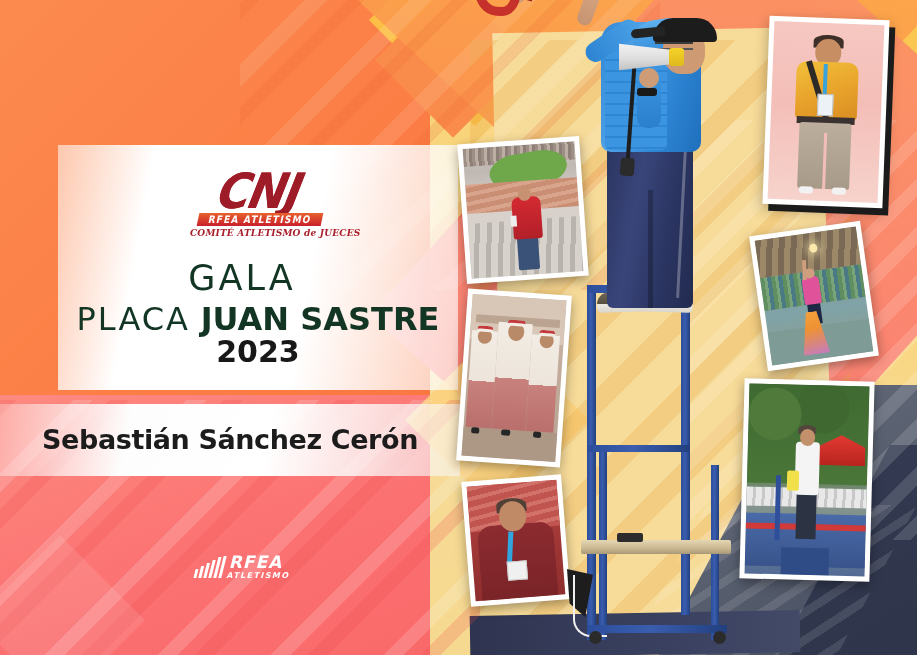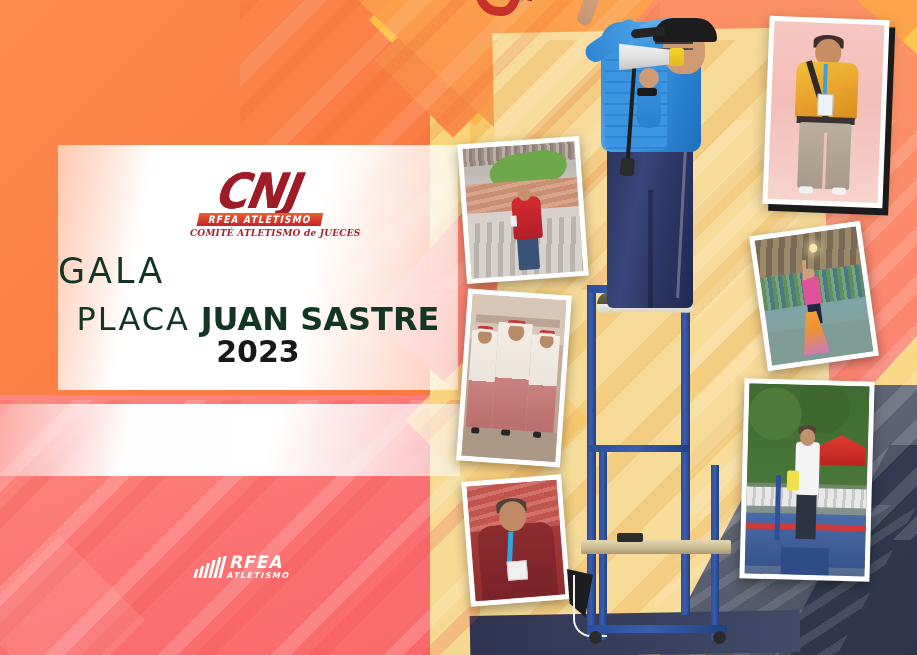--- a/index.html
+++ b/index.html
@@ -143,21 +143,21 @@
     letter-spacing:1.2px;color:#FFFFFF;transform:skewX(0deg) scaleY(1.15);
   }
   .cnj-sub{
     margin-top:2px;font-family:"DejaVu Serif",serif;
     font-size:9px;font-weight:bold;font-style:italic;letter-spacing:.2px;
     color:#A8202C;white-space:nowrap;
   }
 
   
   .title-gala{
-    position:absolute;left:58px;top:251px;width:368px;
+    position:absolute;left:58px;top:258px;width:368px;text-align:center;
     font-family:"DejaVu Sans",sans-serif;font-size:35px;font-weight:normal;
     letter-spacing:3px;color:#123524;
   }
   .title-placa{
     position:absolute;left:58px;top:300px;width:400px;text-align:center;
     font-family:"DejaVu Sans",sans-serif;font-size:32px;letter-spacing:.5px;
     color:#123524;white-space:nowrap;
   }
   .title-placa .lite{font-weight:normal;letter-spacing:2px;}
   .title-placa .bold{font-weight:bold;letter-spacing:0px;}
@@ -383,20 +383,21 @@
   </div>
 
   <div class="title-gala">GALA</div>
   <div class="title-placa">
     <span class="lite">PLACA</span>
     <span class="bold">JUAN SASTRE</span>
   </div>
   <div class="title-year">2023</div>
 
   <div class="name-band"></div>
+  <div class="honoree">Sebastián Sánchez Cerón</div>
 
   <div class="rfea-foot">
     <span class="rfea-fan">
       <i style="left:0px;height:9px"></i>
         <i style="left:5px;height:12px"></i>
       <i style="left:10px;height:15px"></i>
         <i style="left:15px;height:18px"></i>
       <i style="left:20px;height:21px"></i>
         <i style="left:25px;height:22px"></i>
     </span>

